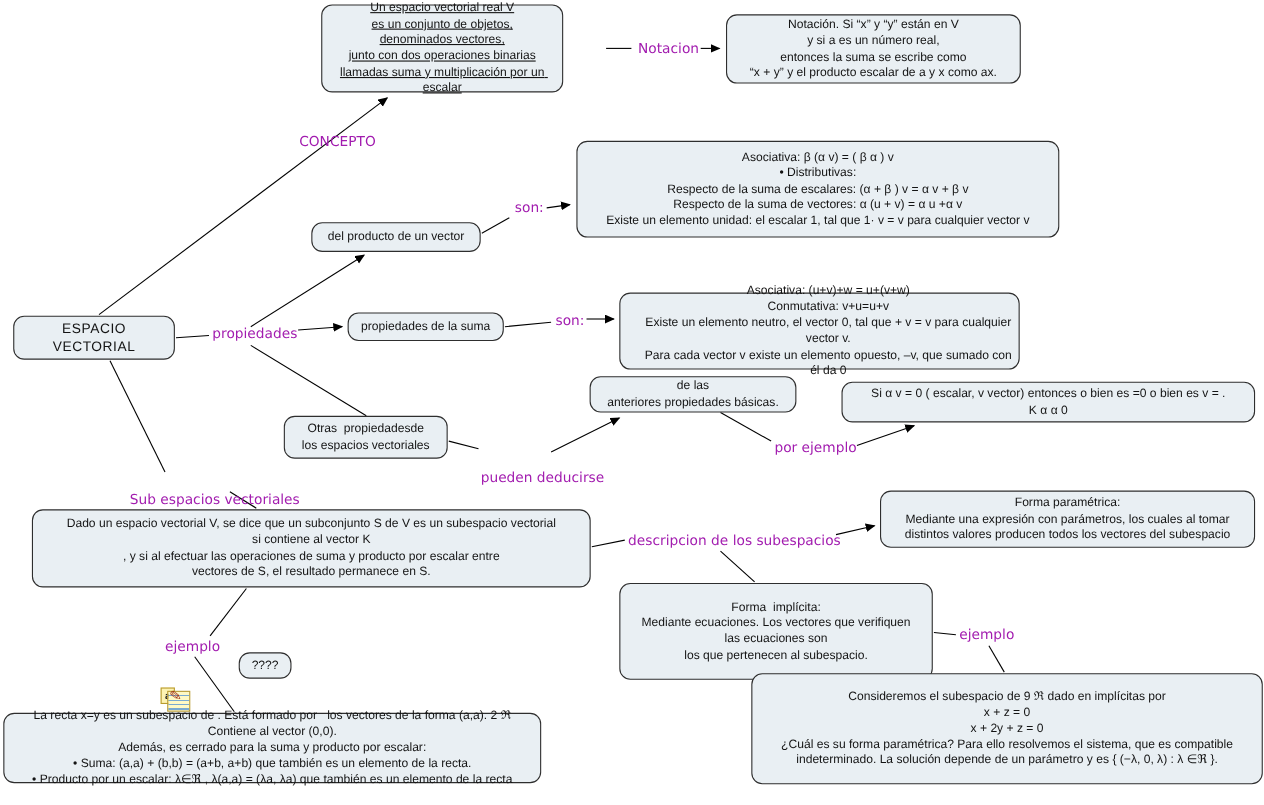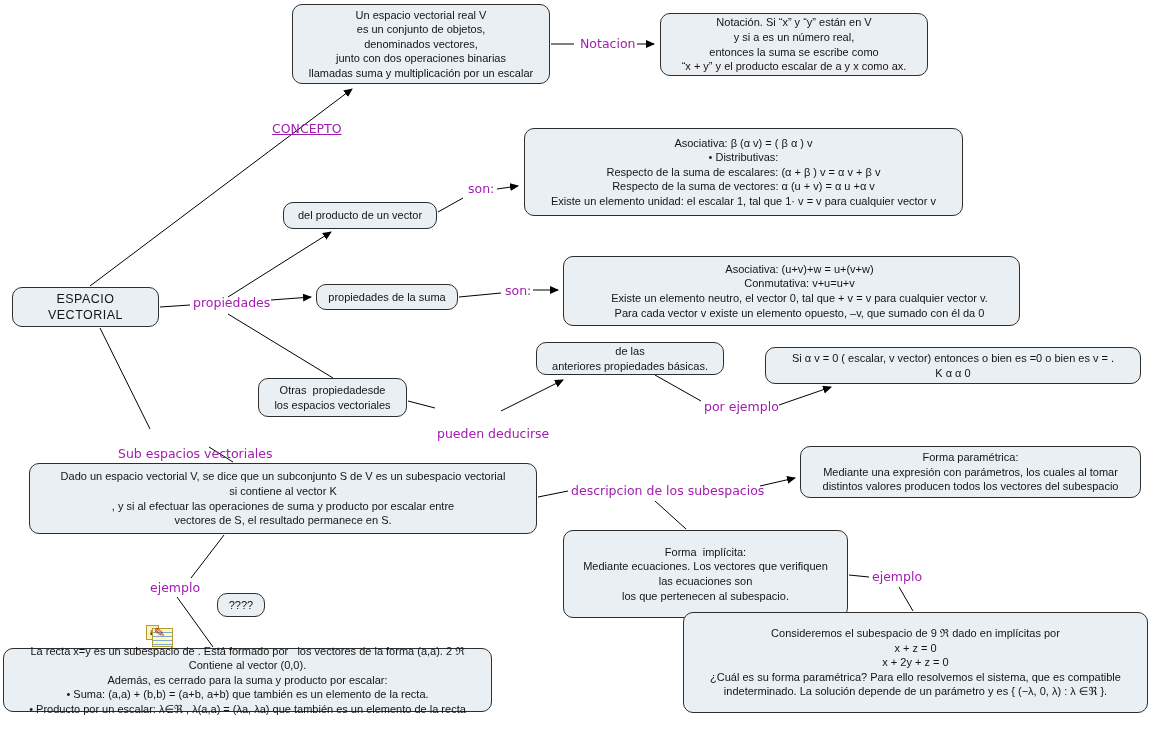--- a/index.html
+++ b/index.html
@@ -57,21 +57,21 @@
       <line x1="538" y1="497" x2="568" y2="491"></line>
       <line x1="760" y1="486" x2="795" y2="478" marker-end="url(#arrow)"></line>
       <line x1="655" y1="501" x2="686" y2="529"></line>
       <line x1="849" y1="575" x2="869" y2="577"></line>
       <line x1="899" y1="587" x2="913" y2="611"></line>
       <line x1="224" y1="535" x2="191" y2="578"></line>
       <line x1="177" y1="597" x2="213" y2="647"></line>
     </g>
   </svg>
 
-  <div class="node" style="left:292px;top:4px;width:258px;height:80px;">
+  <div class="node" style="left:292px;top:4px;width:220px;height:80px;text-decoration:underline;">
       <span>Un espacio vectorial real V
 es un conjunto de objetos,
 denominados vectores,
 junto con dos operaciones binarias
 llamadas suma y multiplicación por un escalar</span>
     </div>
   <div class="node" style="left:660px;top:13px;width:268px;height:63px;">
       <span>Notación. Si “x” y “y” están en V
 y si a es un número real,
 entonces la suma se escribe como
@@ -80,21 +80,21 @@
   <div class="node" style="left:524px;top:128px;width:439px;height:88px;">
       <span>Asociativa: β (α v) = ( β α ) v
 • Distributivas:
 Respecto de la suma de escalares: (α + β ) v = α v + β v
 Respecto de la suma de vectores: α (u + v) = α u +α v
 Existe un elemento unidad: el escalar 1, tal que 1· v = v para cualquier vector v</span>
     </div>
   <div class="node" style="left:283px;top:202px;width:154px;height:27px;">
       <span>del producto de un vector</span>
     </div>
-  <div class="node" style="left:563px;top:256px;width:457px;height:70px;padding-left:22px;">
+  <div class="node" style="left:563px;top:266px;width:364px;height:70px;padding-left:22px;">
       <span>Asociativa: (u+v)+w = u+(v+w)
 Conmutativa: v+u=u+v
 Existe un elemento neutro, el vector 0, tal que + v = v para cualquier vector v.
 Para cada vector v existe un elemento opuesto, –v, que sumado con él da 0</span>
     </div>
   <div class="node big" style="left:12px;top:287px;width:147px;height:40px;">
       <span>ESPACIO  VECTORIAL</span>
     </div>
   <div class="node" style="left:316px;top:284px;width:142px;height:26px;">
       <span>propiedades de la suma</span>
@@ -140,21 +140,21 @@
     </div>
   <div class="node" style="left:3px;top:648px;width:489px;height:64px;">
       <span>La recta x=y es un subespacio de . Está formado por   los vectores de la forma (a,a). 2 ℜ
 Contiene al vector (0,0).
 Además, es cerrado para la suma y producto por escalar:
 • Suma: (a,a) + (b,b) = (a+b, a+b) que también es un elemento de la recta.
 • Producto por un escalar: λ∈ℜ , λ(a,a) = (λa, λa) que también es un elemento de la recta</span>
     </div>
 
   <div class="label masked" style="left:578px;top:36px;">Notacion</div>
-  <div class="label" style="left:272px;top:121px;text-decoration:underline;">CONCEPTO</div>
+  <div class="label" style="left:272px;top:121px;">CONCEPTO</div>
   <div class="label masked" style="left:466px;top:181px;">son:</div>
   <div class="label masked" style="left:503px;top:283px;">son:</div>
   <div class="label" style="left:193px;top:295px;">propiedades</div>
   <div class="label" style="left:437px;top:403px;margin-top:23px;">pueden deducirse</div>
   <div class="label" style="left:704px;top:399px;">por ejemplo</div>
   <div class="label" style="left:118px;top:432px;margin-top:14px;">Sub espacios vectoriales</div>
   <div class="label" style="left:571px;top:483px;">descripcion de los subespacios</div>
   <div class="label" style="left:872px;top:569px;">ejemplo</div>
   <div class="label" style="left:150px;top:580px;">ejemplo</div>
 

